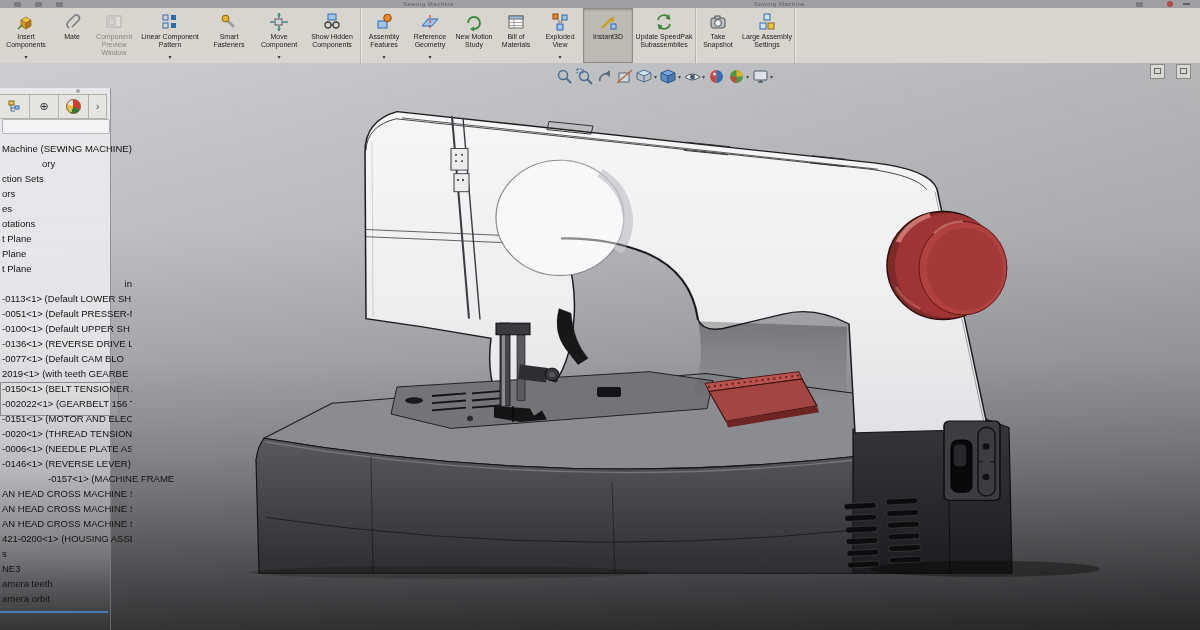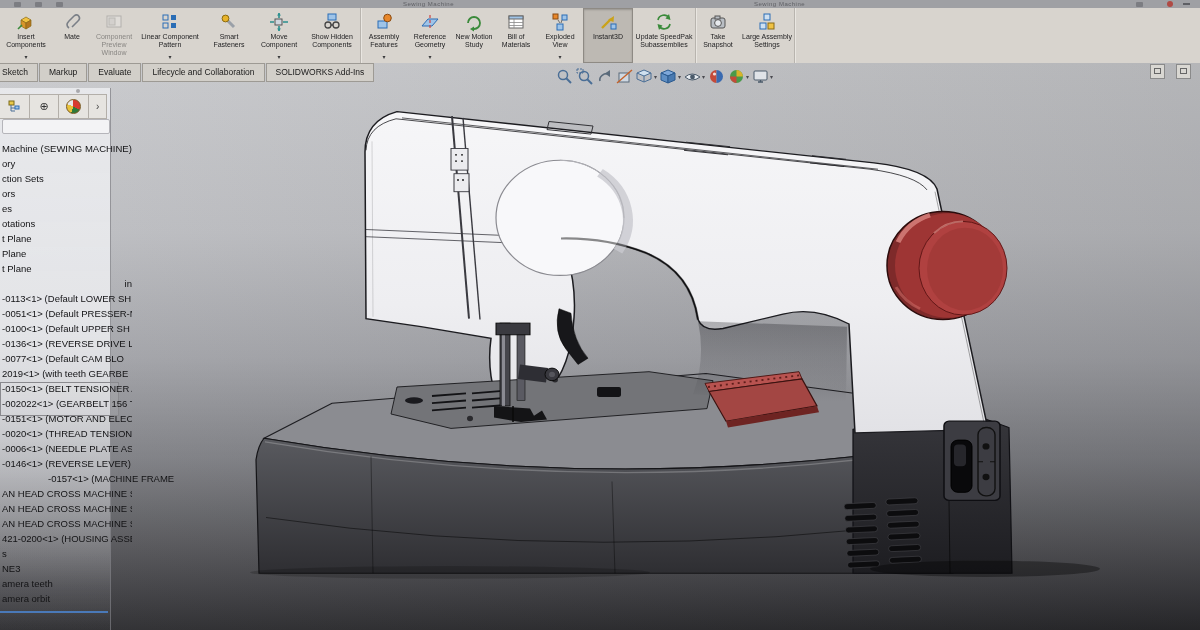--- a/index.html
+++ b/index.html
@@ -385,27 +385,20 @@
       <rect x="951" y="482" width="21" height="58" rx="7" fill="#09090b" stroke="#000"></rect>
       <rect x="954" y="487" width="12" height="24" rx="4" fill="#26262b"></rect>
       <rect x="978" y="468" width="17" height="76" rx="8" fill="none" stroke="#111" stroke-width="1.4"></rect>
       <circle cx="986" cy="489" r="3.5" fill="#111"></circle>
           <circle cx="986" cy="523" r="3.5" fill="#111"></circle>
       <path d="M978,506 l5,0 M990,506 l5,0" stroke="#111" stroke-width="1.2"></path>
     </g>
   </svg>
 </div>
 
-<div id="doctabs">
-  <div class="dtab">Sketch</div>
-  <div class="dtab">Markup</div>
-  <div class="dtab">Evaluate</div>
-  <div class="dtab">Lifecycle and Collaboration</div>
-  <div class="dtab">SOLIDWORKS Add-Ins</div>
-</div>
 
 <div id="headsup">
   <span class="hu">
     <svg width="17" height="17">
           <circle cx="7" cy="7" r="4.5" stroke="#4a6e96" stroke-width="1.5" fill="none"></circle>
           <path d="M10,10 L15,15" stroke="#4a6e96" stroke-width="2"></path>
         </svg>
   </span>
   <span class="hu">
     <svg width="17" height="17">
@@ -495,21 +488,21 @@
     <span class="fm-tab">
           <span class="cfgball"></span>
         </span>
     <span class="fm-tab">›</span>
   </div>
   <input id="fm-search" placeholder="" style="">
   <div id="feature-tree">
     <div id="tree-box"></div>
     <div>
           <div class="tree-item" style="top: 49px;">Machine (SEWING MACHINE)</div>
-          <div class="tree-item" style="top: 64px;">ory</div>
+          <div class="tree-item" style="top: 64px; margin-left: 40px;">ory</div>
           <div class="tree-item" style="top: 79px;">ction Sets</div>
           <div class="tree-item" style="top: 94px;">ors</div>
           <div class="tree-item" style="top: 109px;">es</div>
           <div class="tree-item" style="top: 124px;">otations</div>
           <div class="tree-item" style="top: 139px;">t Plane</div>
           <div class="tree-item" style="top: 154px;">Plane</div>
           <div class="tree-item" style="top: 169px;">t Plane</div>
           <div class="tree-item" style="top: 184px; text-align: right;">in</div>
           <div class="tree-item" style="top: 199px;">-0113&lt;1&gt; (Default LOWER SH</div>
           <div class="tree-item" style="top: 214px;">-0051&lt;1&gt; (Default PRESSER-N</div>

